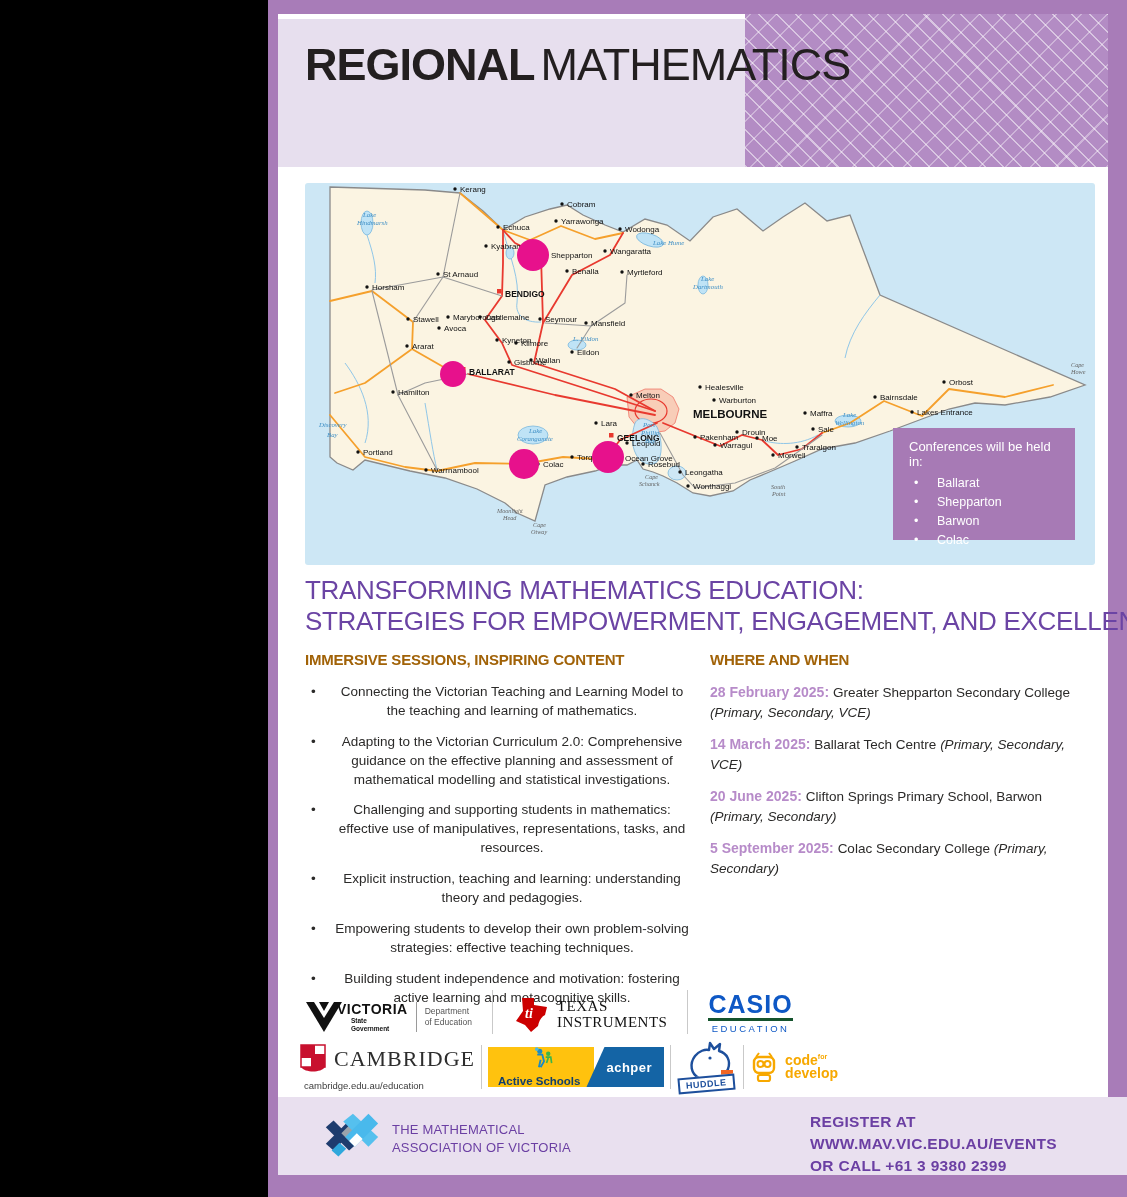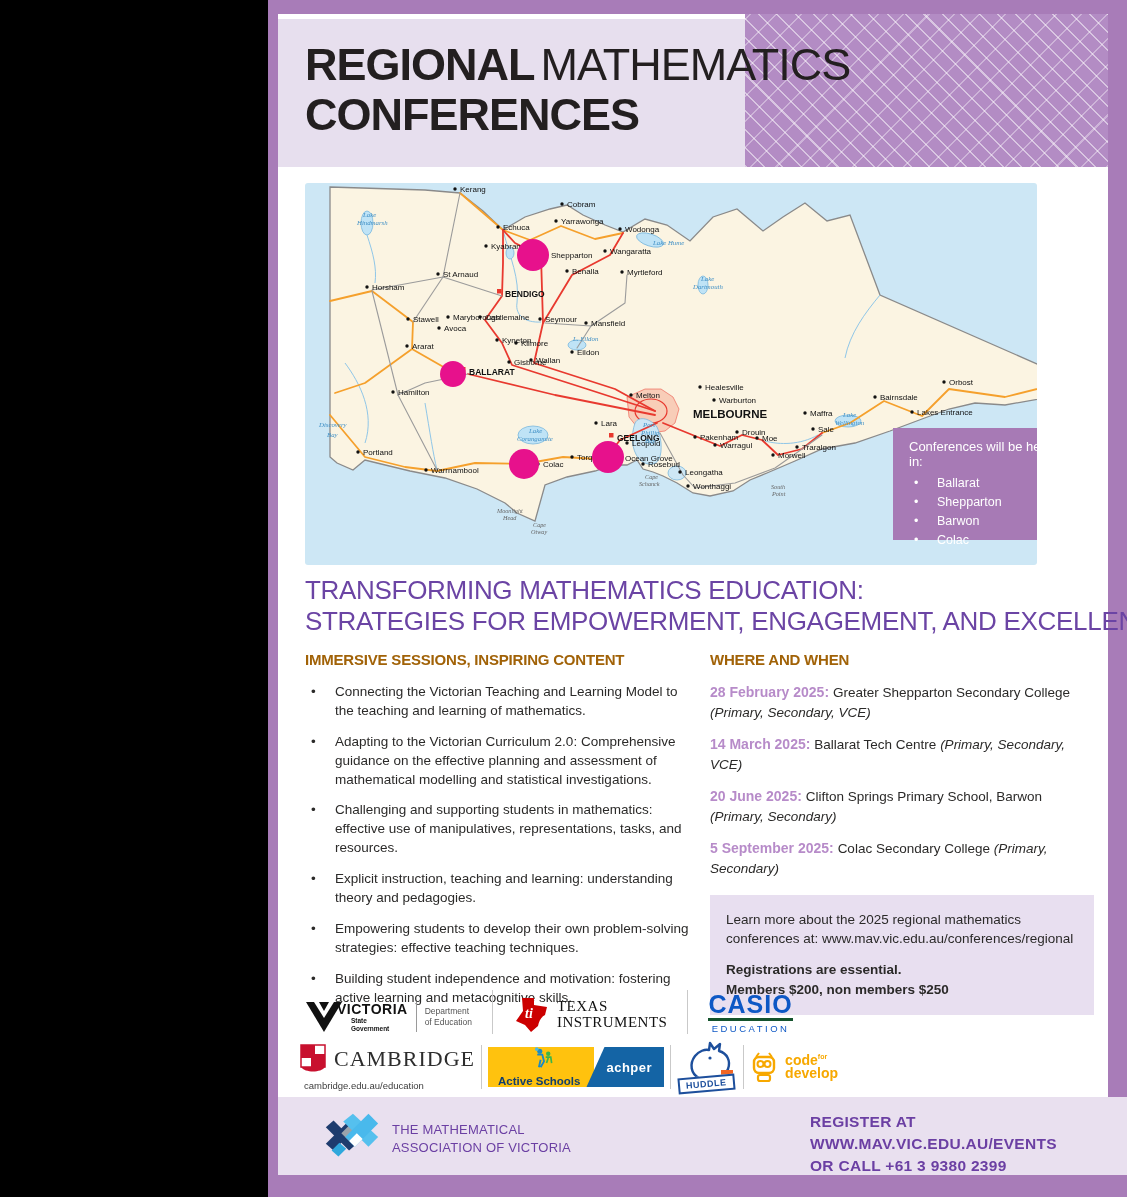--- a/index.html
+++ b/index.html
@@ -13,36 +13,36 @@
   .header-pattern{position:absolute;left:467px;top:0;width:363px;height:153px;
     background:
       repeating-linear-gradient(45deg, rgba(255,255,255,.5) 0 1.5px, rgba(0,0,0,0) 1.5px 13px),
       repeating-linear-gradient(-45deg, rgba(255,255,255,.35) 0 1.5px, rgba(0,0,0,0) 1.5px 18px),
       #b38cc4;}
   .title{position:absolute;left:27px;top:26px;z-index:3;color:#231f20;font-size:45px;line-height:50px;letter-spacing:-1px;white-space:nowrap;}
   .title .b{font-weight:bold;}
   .title .lt{font-weight:normal;margin-left:6px;}
 
   
-  .map{position:absolute;left:27px;top:169px;width:732px;height:382px;background:#cde7f5;border-radius:3px;overflow:hidden;}
+  .map{position:absolute;left:27px;top:169px;width:790px;height:382px;background:#cde7f5;border-radius:3px;overflow:hidden;}
   .map svg{position:absolute;left:0;top:0;}
   .conf-box{position:absolute;left:588px;top:245px;width:182px;height:112px;background:#a77ab5;color:#fff;
     box-sizing:border-box;padding:11px 8px 0 16px;z-index:5;}
   .conf-box .t{font-size:13px;margin-bottom:7px;}
   .conf-box ul{list-style:none;margin:0;padding:0;}
   .conf-box li{font-size:12.5px;margin-bottom:5px;padding-left:28px;position:relative;}
   .conf-box li::before{content:"•";position:absolute;left:5px;top:0;}
 
   
   .h2{position:absolute;left:27px;top:561px;font-size:26px;line-height:31px;color:#6b44a4;letter-spacing:-.3px;white-space:nowrap;}
   .col-left{position:absolute;left:27px;top:637px;width:384px;}
   .col-right{position:absolute;left:432px;top:637px;width:384px;}
   .sec-h{font-size:15px;font-weight:bold;color:#a16207;margin:0 0 15px 0;letter-spacing:-.2px;}
   .bullets{list-style:none;margin:0;padding:0;}
-  .bullets li{position:relative;padding-left:30px;margin-bottom:12px;font-size:13.5px;line-height:1.4;color:#2b2a29;}
+  .bullets li{position:relative;padding-left:30px;margin-bottom:12px;font-size:13.5px;line-height:1.4;color:#2b2a29;text-align:center;}
   .bullets li::before{content:"•";position:absolute;left:6px;top:0;color:#2b2a29;}
   .event{margin-bottom:13px;font-size:13.5px;line-height:1.42;color:#2b2a29;}
   .event .d{color:#b78bc9;font-weight:bold;font-size:14px;}
   .event .l{font-style:italic;}
   .info-box{margin-top:17px;background:#e8dff0;padding:15px 16px 16px 16px;font-size:13.5px;line-height:1.42;color:#2b2a29;}
   .info-box .b{font-weight:bold;}
   .info-box .b1{margin-top:12px;}
 
   
   .sponsors-row{position:absolute;display:flex;align-items:center;}
@@ -94,21 +94,20 @@
 </head>
 <body>
 
 <div class="poster">
   <div class="inner">
 
     <div class="header-lav"></div>
     <div class="header-pattern"></div>
     <div class="title">
       <div><span class="b">REGIONAL</span><span class="lt">MATHEMATICS</span></div>
-      <div><span class="b">CONFERENCES</span></div>
     </div>
 
     <div class="map">
       <svg id="mapsvg" width="790" height="382" viewBox="0 0 790 382">
 
         <path d="M25,4 L120,7 L155,10 L178,28 L198,47 L220,34 L245,26 L262,22 L278,32 L300,42 L318,49 L340,36 L362,42 L385,58 L408,34 L432,26 L458,48 L478,34 L500,20 L522,38 L545,32 L575,112 L780,202
              L745,214 L700,222 L670,220 L644,226 L617,236 L585,248 L550,260 L517,266 L490,278 L462,290 L445,297 L428,308 L405,313 L388,310 L372,300 L358,293 L348,289 L338,286 L332,277 L322,282 L308,282 L290,288 L262,294 L240,302 L230,338 L212,330 L200,320 L172,306 L140,295 L105,288 L72,280 L60,277 L48,287 L32,280 L25,274 Z" fill="#fbf4e2" stroke="#8a8a8a" stroke-width="1.3"></path>
 
         <g stroke="#8fc6e8" stroke-width="1" fill="none">
           <path d="M198,47 C205,75 215,95 212,120 C210,132 220,140 236,139"></path>
@@ -320,25 +319,20 @@
     </div>
 
     <div class="col-right">
       <div class="sec-h">WHERE AND WHEN</div>
       <div>
           <div class="event"><span class="d">28 February 2025: </span><span class="v">Greater Shepparton Secondary College </span><span class="l">(Primary, Secondary, VCE)</span></div>
           <div class="event"><span class="d">14 March 2025: </span><span class="v">Ballarat Tech Centre </span><span class="l">(Primary, Secondary, VCE)</span></div>
           <div class="event"><span class="d">20 June 2025: </span><span class="v">Clifton Springs Primary School, Barwon </span><span class="l">(Primary, Secondary)</span></div>
           <div class="event"><span class="d">5 September 2025: </span><span class="v">Colac Secondary College </span><span class="l">(Primary, Secondary)</span></div>
         </div>
-      <div class="info-box">
-        <div>Learn more about the 2025 regional mathematics conferences at: www.mav.vic.edu.au/conferences/regional</div>
-        <div class="b b1">Registrations are essential.</div>
-        <div class="b">Members $200, non members $250</div>
-      </div>
     </div>
 
     <div class="sponsors-row row1">
       <div class="lg-vic">
         <svg width="38" height="34" viewBox="0 0 38 34">
           <polygon points="1,2 37,2 19,32" fill="#111"></polygon>
           <polygon points="9,2 19,18 29,2 24,2 19,11 14,2" fill="#fff"></polygon>
         </svg>
         <div class="vic-txt">
           <div class="vic-name">VICTORIA</div>

